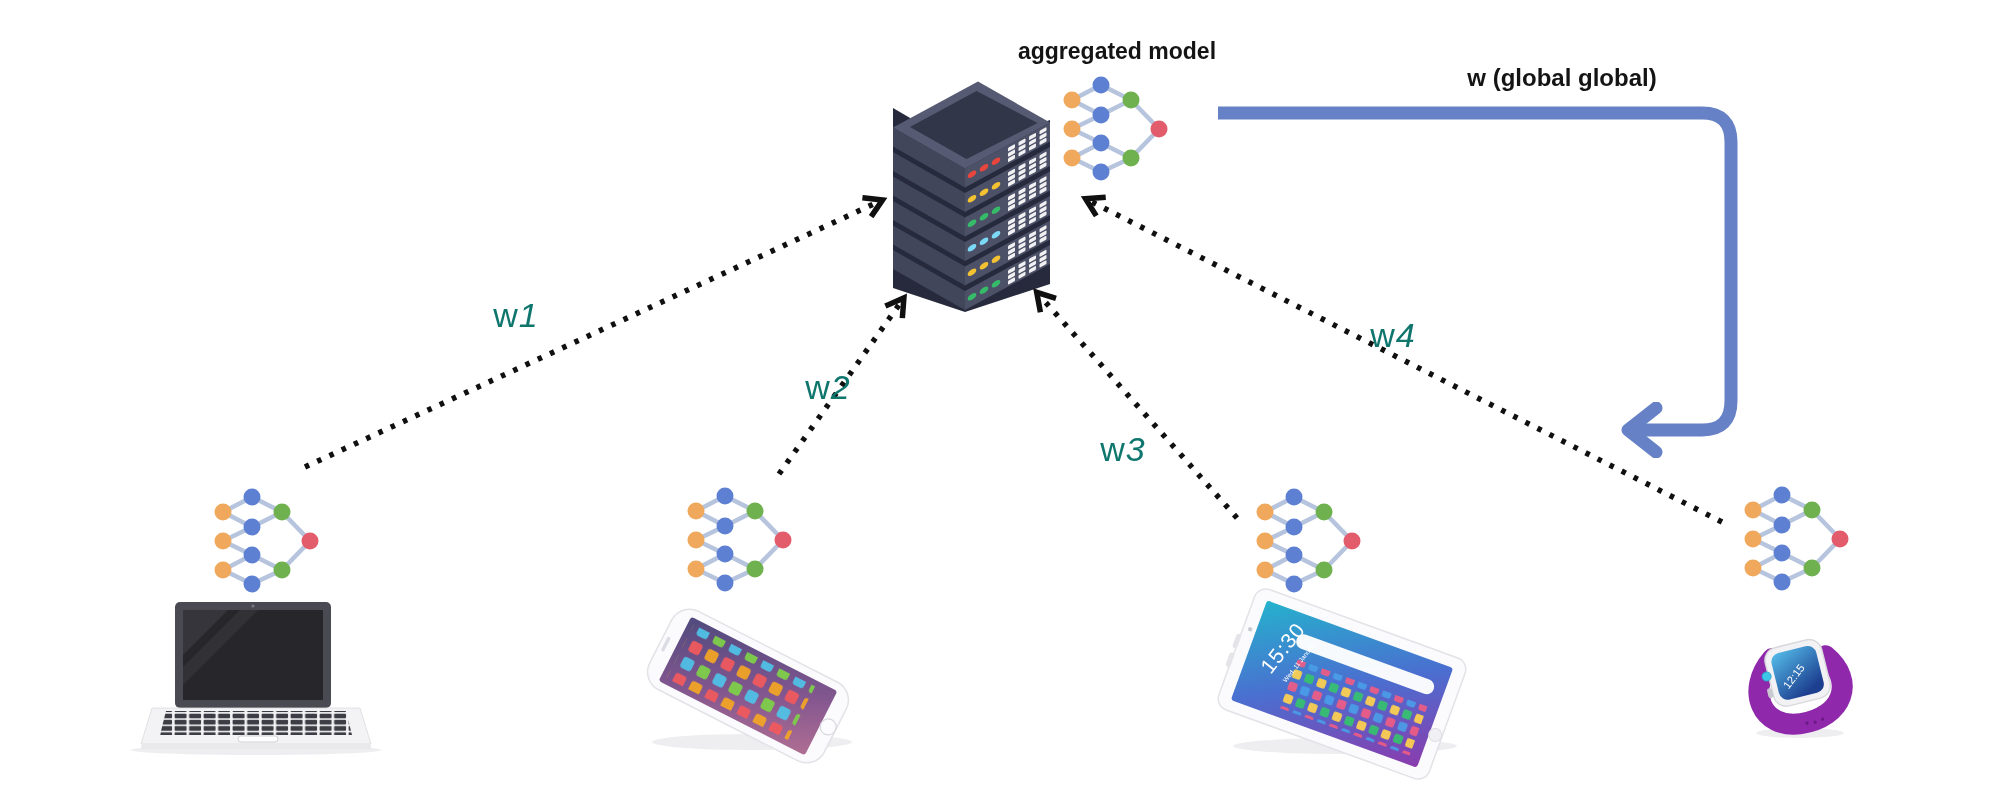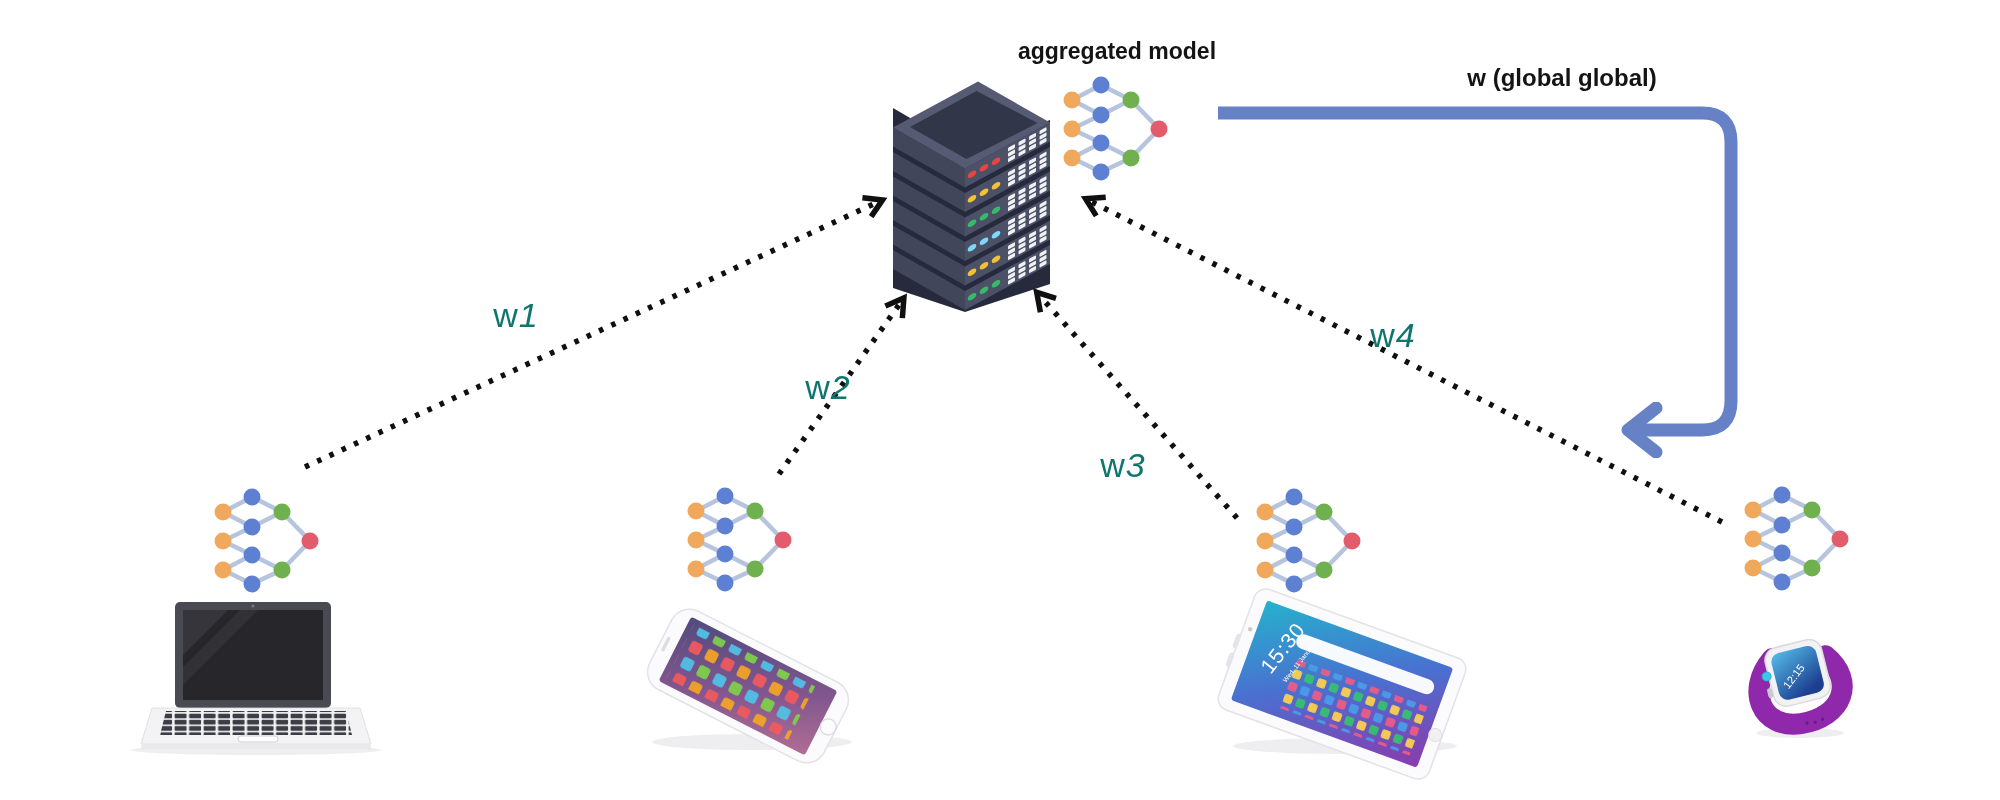--- a/index.html
+++ b/index.html
@@ -273,16 +273,16 @@
   <line class="dotted" x1="1722" y1="522" x2="1090" y2="201" marker-end="url(#mArrow)"></line>
 
   <path d="M1218,113 L1702,113 Q1731,113 1731,142 L1731,401 Q1731,430 1702,430 L1634,430" fill="none" stroke-width="13" marker-end="url(#mBlueArrow)" stroke="#6781c6"></path>
 </svg>
 
 <div class="lbl bold" style="left:1117px;top:38px;font-size:23px">aggregated model</div>
 <div class="lbl bold" style="left:1562px;top:64px;font-size:24px">w (global global)</div>
 
 <div class="lbl wl" style="left:516px;top:296px"><span>w</span><span class="digit">1</span></div>
 <div class="lbl wl" style="left:828px;top:368px"><span>w</span><span class="digit">2</span></div>
-<div class="lbl wl" style="left:1123px;top:446px"><span>w</span><span class="digit">3</span></div>
+<div class="lbl wl" style="left:1123px;top:430px"><span>w</span><span class="digit">3</span></div>
 <div class="lbl wl" style="left:1393px;top:316px"><span>w</span><span class="digit">4</span></div>
 
 </div>
 
 </body></html>

